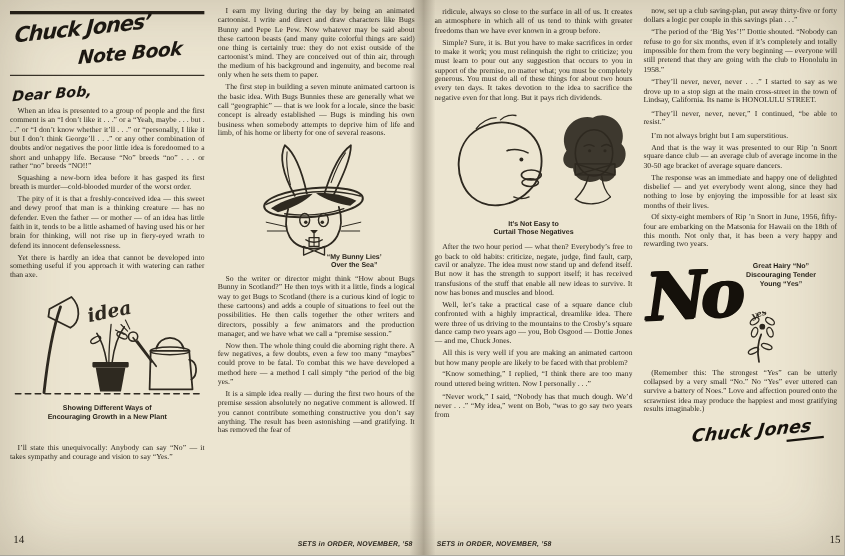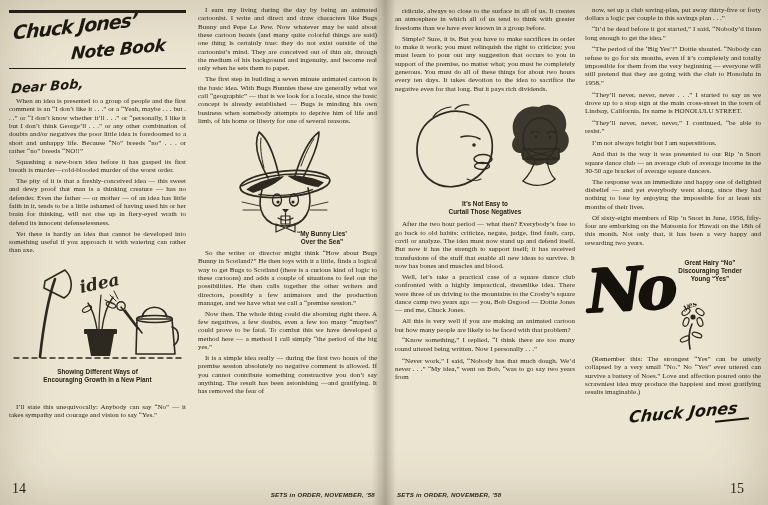--- a/index.html
+++ b/index.html
@@ -34,23 +34,23 @@
   .caption{font-family:"Liberation Sans", sans-serif;font-weight:bold;font-size:6.4px;line-height:8px;text-align:center;color:#241f17;}
   .cap-plant{margin-top:3px;}
   .cap-bunny{width:102px;margin:-4px 4px 3px auto;}
   .cap-heads{margin:1px 0 4px 0;}
   .closing{margin-top:19px;}
 
   .illo{display:block;}
   .footer{position:absolute;bottom:7px;font-family:"Liberation Sans", sans-serif;font-style:italic;font-weight:bold;font-size:6.2px;color:#2b261e;letter-spacing:.2px;}
   .footer-left{right:6px;}
   .footer-right{left:10px;}
-  .pageno{position:absolute;bottom:8px;font-size:14px;}
+  .pageno{position:absolute;bottom:8px;font-size:10px;}
   .pn-left{left:12px;}
-  .pn-right{right:24px;}
+  .pn-right{right:4px;}
 
   .no-block{position:relative;height:102px;margin:4px 0 2px 0;}
   .no-word{position:absolute;left:2px;top:8px;font-family:"DejaVu Serif", serif;font-style:italic;font-weight:bold;font-size:60px;line-height:1;color:#15110b;letter-spacing:-5px;transform:rotate(-3deg);text-shadow:1.4px 0 0 #15110b,-0.8px 0 0 #15110b,0 1px 0 #15110b;}
   .yes-flower{position:absolute;left:88px;top:52px;}
   .cap-no{position:absolute;right:0;top:8px;width:102px;}
   .sig-wrap{margin:6px 0 0 44px;position:relative;height:30px;}
   .sig{font-family:"DejaVu Sans", sans-serif;font-weight:bold;font-style:italic;font-size:16px;transform:rotate(-5deg) skewX(-12deg);display:inline-block;color:#17130d;}
   .sig-wrap::after{content:"";position:absolute;left:86px;top:16px;width:34px;border-bottom:2px solid #17130d;transform:rotate(-6deg);}
   svg .ink{stroke:#2e2920;fill:none;stroke-linecap:round;stroke-linejoin:round;}
   svg .fill{fill:#2e2920;stroke:none;}
@@ -192,21 +192,20 @@
 
       <p class="t">After the two hour period — what then? Everybody’s free to go back to old habits: criticize, negate, judge, find fault, carp, cavil or analyze. The idea must now stand up and defend itself. But now it has the strength to support itself; it has received transfusions of the stuff that enable all new ideas to survive. It now has bones and muscles and blood.</p>
       <p class="t">Well, let’s take a practical case of a square dance club confronted with a highly impractical, dreamlike idea. There were three of us driving to the mountains to the Crosby’s square dance camp two years ago — you, Bob Osgood — Dottie Jones — and me, Chuck Jones.</p>
       <p class="t">All this is very well if you are making an animated cartoon but how many people are likely to be faced with that problem?</p>
       <p class="t dlg">“Know something,” I replied, “I think there are too many round uttered being written. Now I personally . . .”</p>
       <p class="t dlg">“Never work,” I said, “Nobody has that much dough. We’d never . . .” “My idea,” went on Bob, “was to go say two years from</p>
     </div>
 
     <div class="col c4">
       <p class="t">now, set up a club saving-plan, put away thirty-five or forty dollars a logic per couple in this savings plan . . .”</p>
-      <p class="t dlg">“It’d be dead before it got started,” I said, “Nobody’d listen long enough to get the idea.”</p>
       <p class="t dlg">“The period of the ‘Big Yes’!” Dottie shouted. “Nobody can refuse to go for six months, even if it’s completely and totally impossible for them from the very beginning — everyone will still pretend that they are going with the club to Honolulu in 1958.”</p>
       <p class="t dlg">“They’ll never, never, never . . .” I started to say as we drove up to a stop sign at the main cross-street in the town of Lindsay, California. Its name is HONOLULU STREET.</p>
       <p class="t dlg">“They’ll never, never, never,” I continued, “be able to resist.”</p>
       <p class="t">I’m not always bright but I am superstitious.</p>
       <p class="t">And that is the way it was presented to our Rip ’n Snort square dance club — an average club of average income in the 30-50 age bracket of average square dancers.</p>
       <p class="t">The response was an immediate and happy one of delighted disbelief — and yet everybody went along, since they had nothing to lose by enjoying the impossible for at least six months of their lives.</p>
       <p class="t">Of sixty-eight members of Rip ’n Snort in June, 1956, fifty-four are embarking on the Matsonia for Hawaii on the 18th of this month. Not only that, it has been a very happy and rewarding two years.</p>
 
       <div class="no-block">
         <div class="no-word">No</div>

